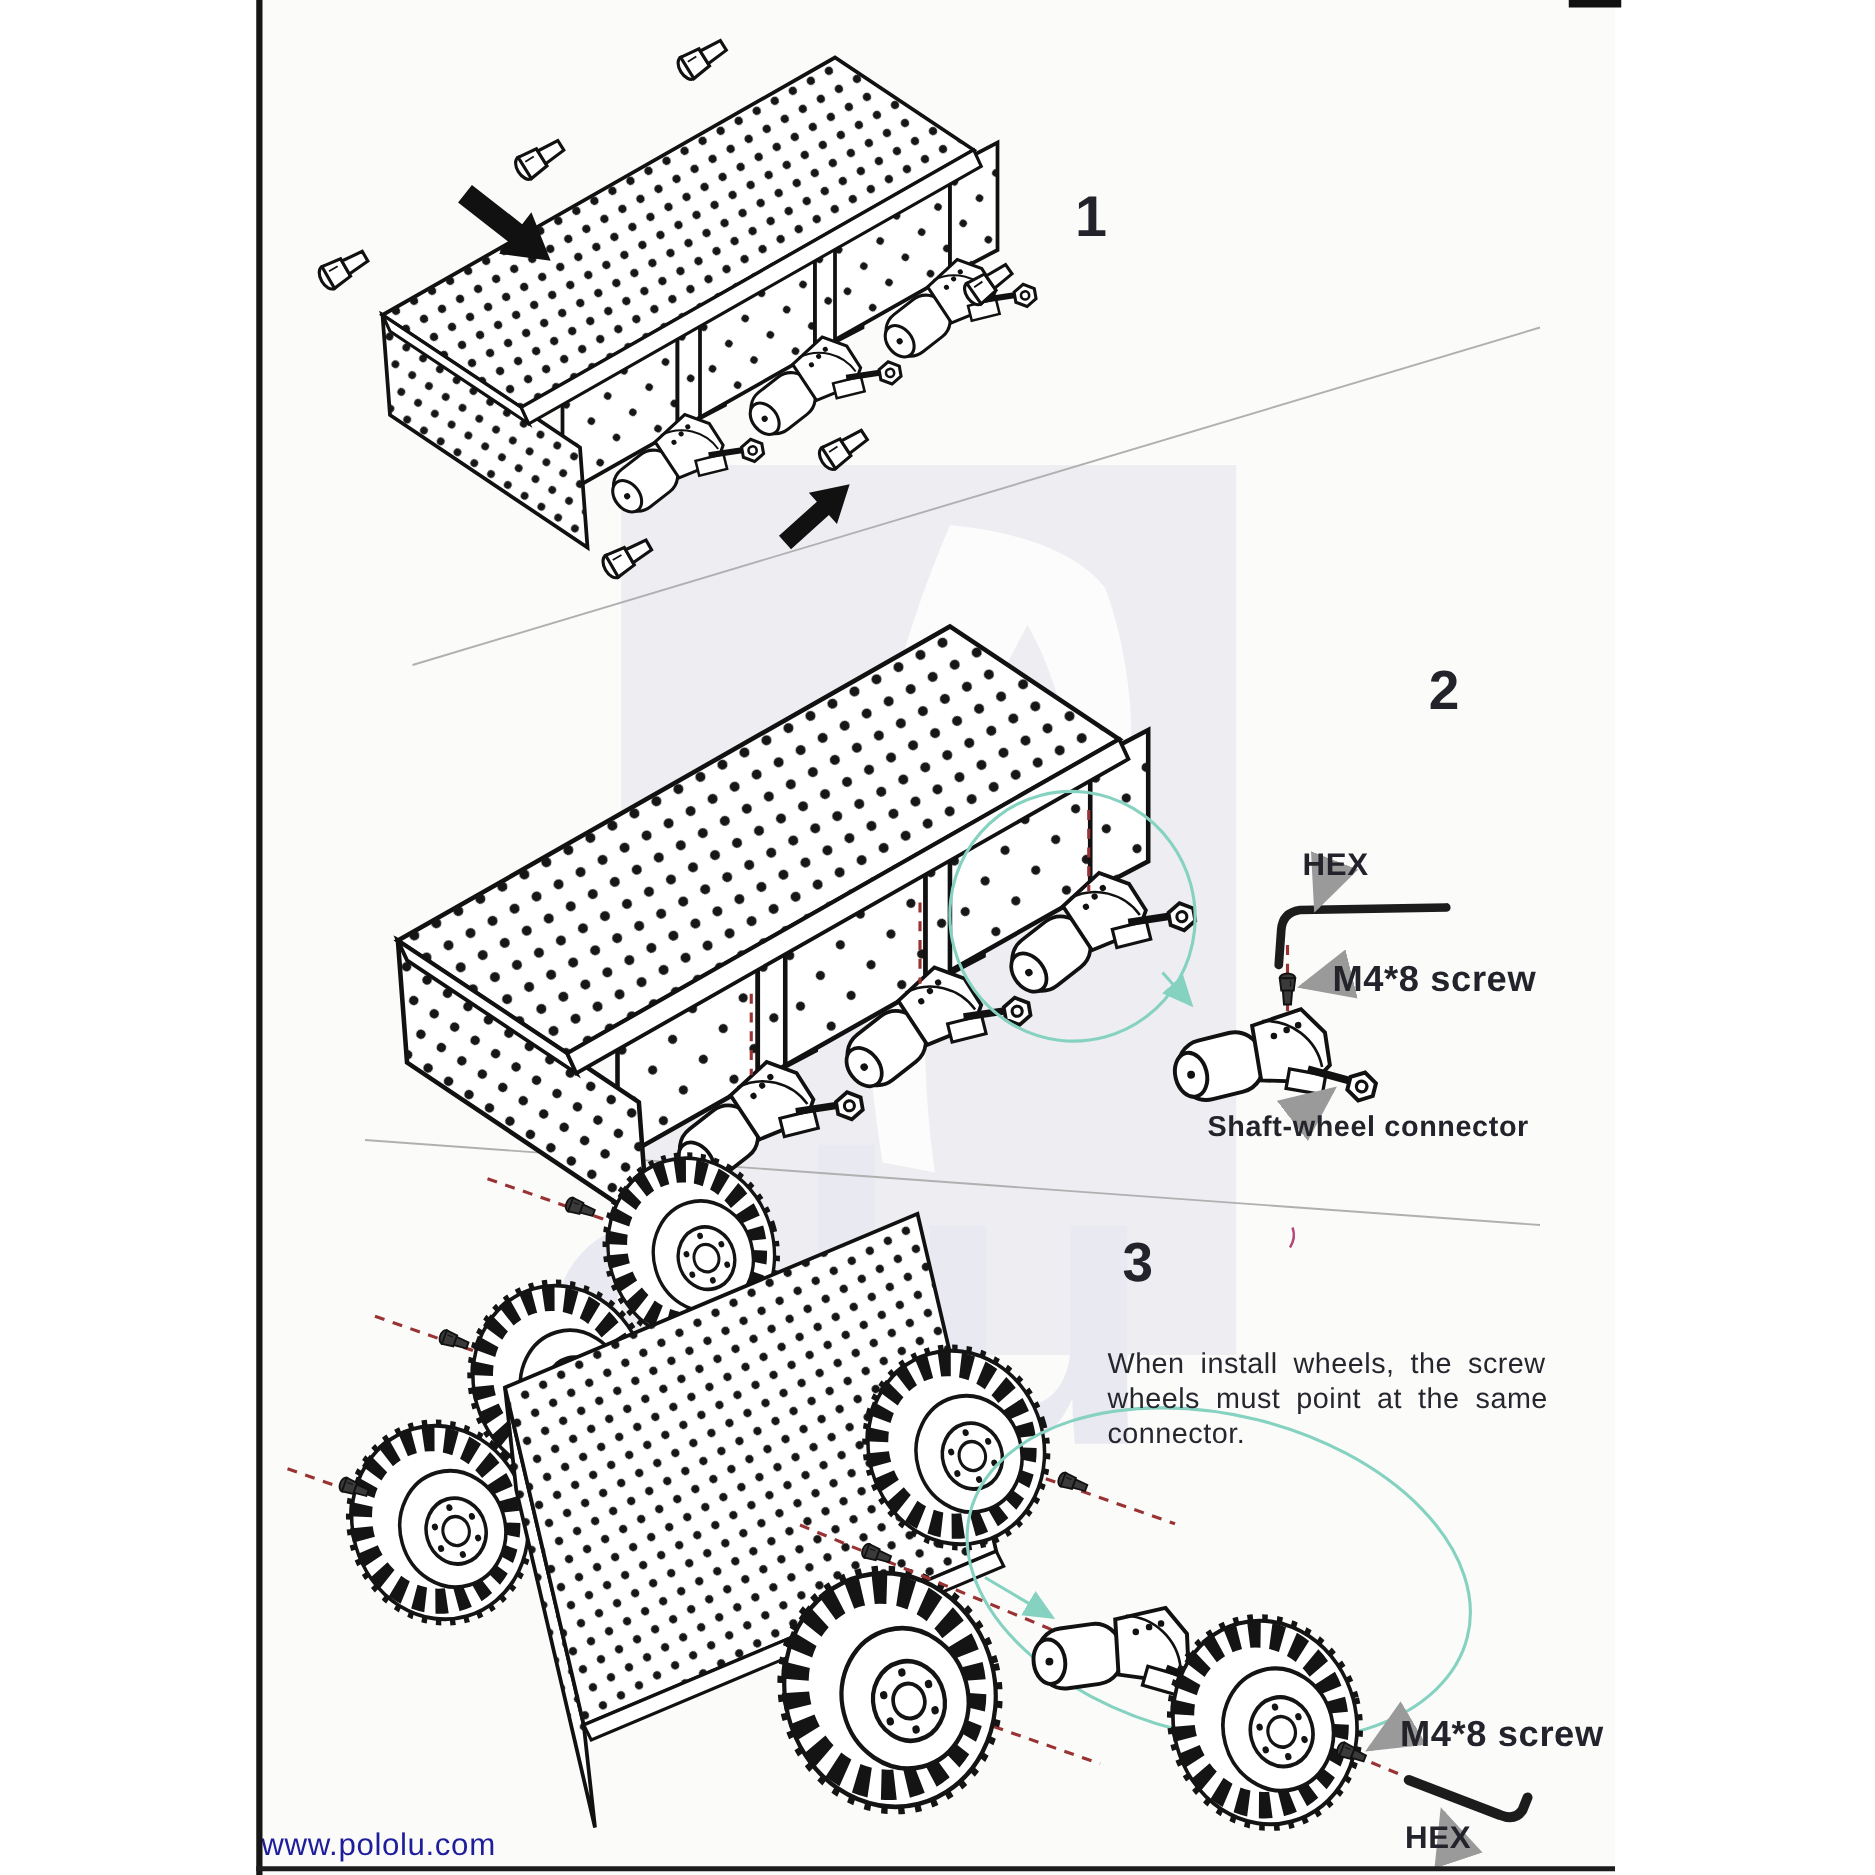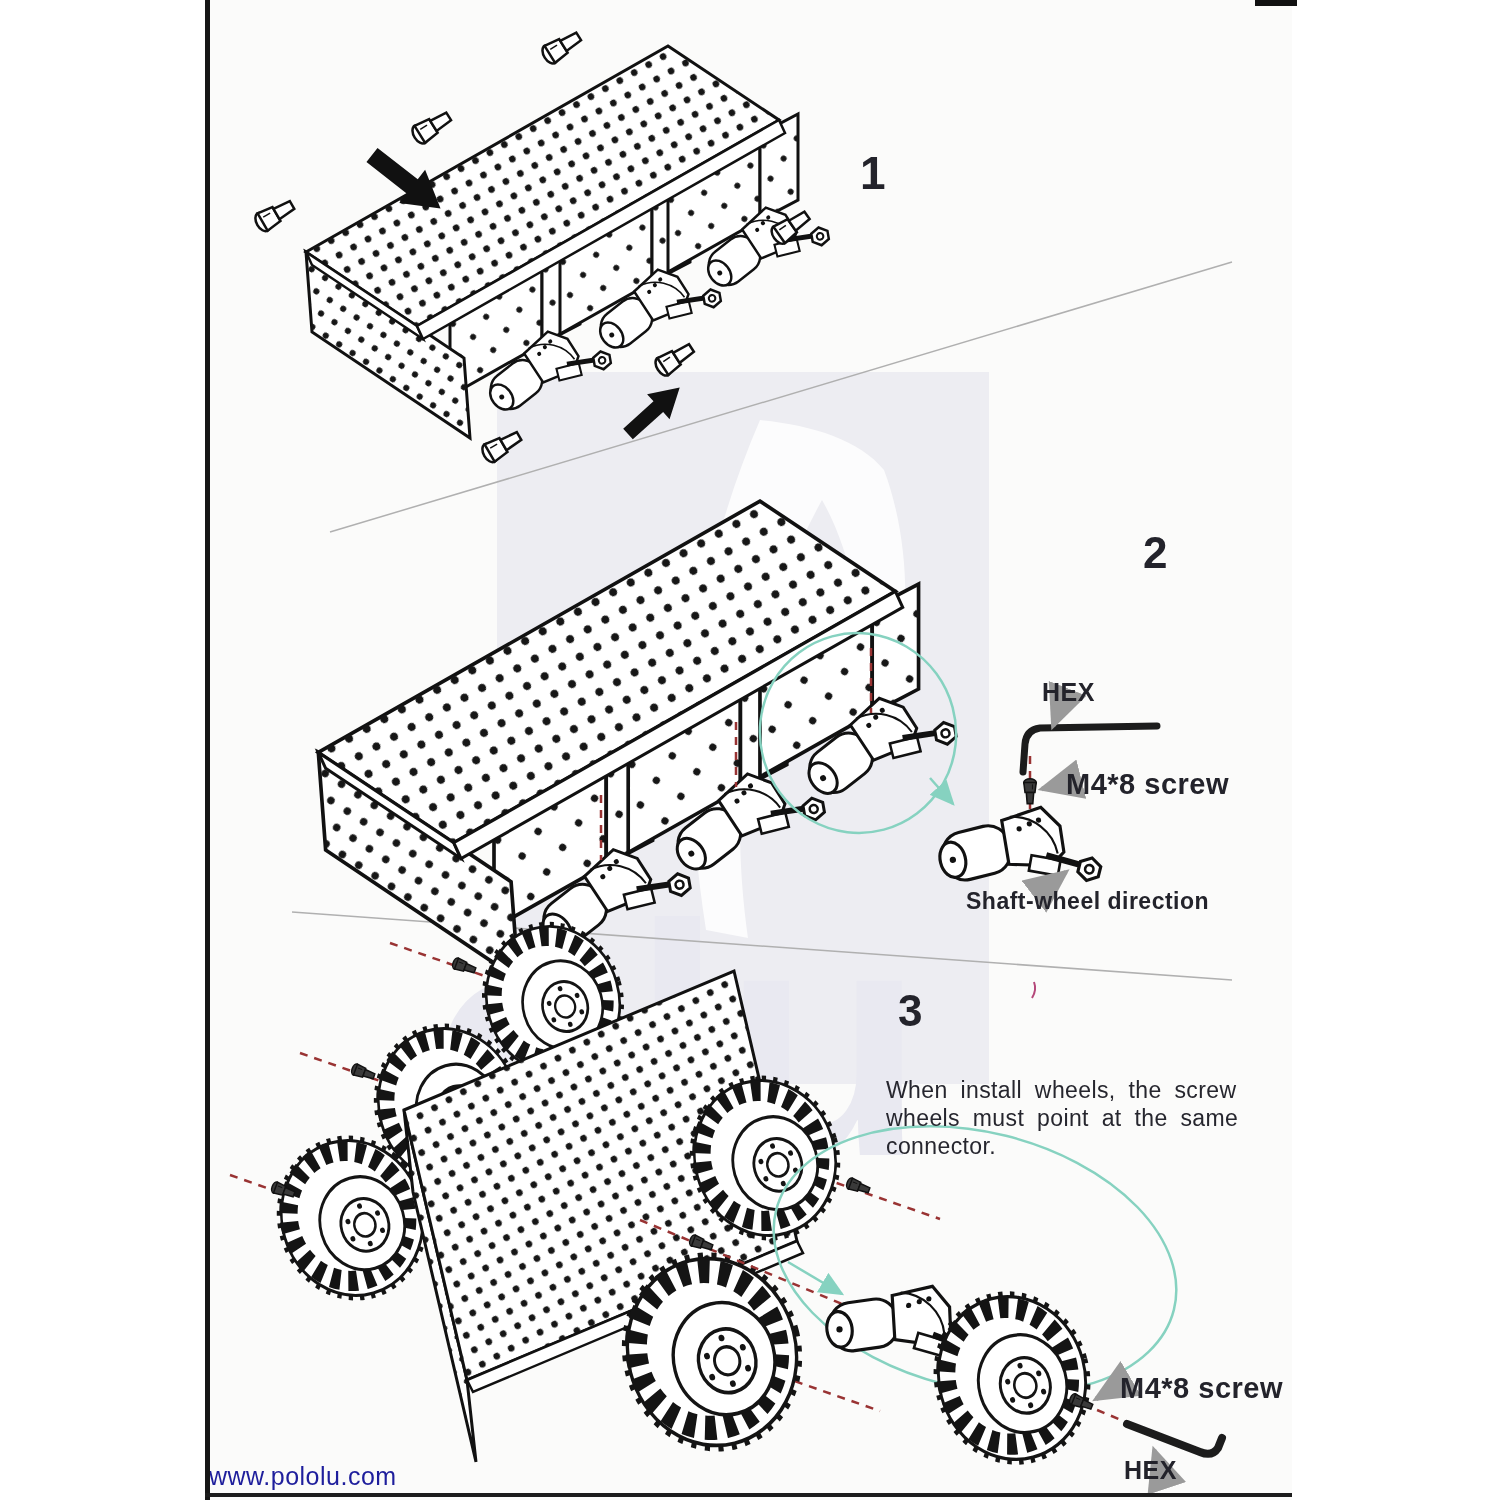--- a/index.html
+++ b/index.html
@@ -213,21 +213,21 @@
       <path d="M1034,982 q3,8 -2,16" stroke="#b5487a" stroke-width="2" fill="none"></path>
     </g>
   </svg>
 
   <div class="lbl stepnum" style="left:860px;top:146px;">1</div>
   <div class="lbl stepnum" style="left:1143px;top:528px;font-size:44px;">2</div>
   <div class="lbl stepnum" style="left:898px;top:986px;font-size:44px;">3</div>
 
   <div class="lbl calloutlbl" style="left:1042px;top:678px;font-size:25px;">HEX</div>
   <div class="lbl calloutlbl" style="left:1066px;top:768px;">M4*8 screw</div>
-  <div class="lbl calloutlbl" style="left:966px;top:888px;font-size:23px;">Shaft-wheel direction</div>
+  <div class="lbl calloutlbl" style="left:966px;top:888px;font-size:23px;">Shaft-wheel connector</div>
 
   <div class="note" style="left:886px;top:1076px;">
     <div>When install wheels, the screw</div>
     <div>wheels must point at the same</div>
     <div>connector.</div>
   </div>
 
   <div class="lbl calloutlbl" style="left:1120px;top:1372px;">M4*8 screw</div>
   <div class="lbl calloutlbl" style="left:1124px;top:1456px;font-size:25px;">HEX</div>
 

